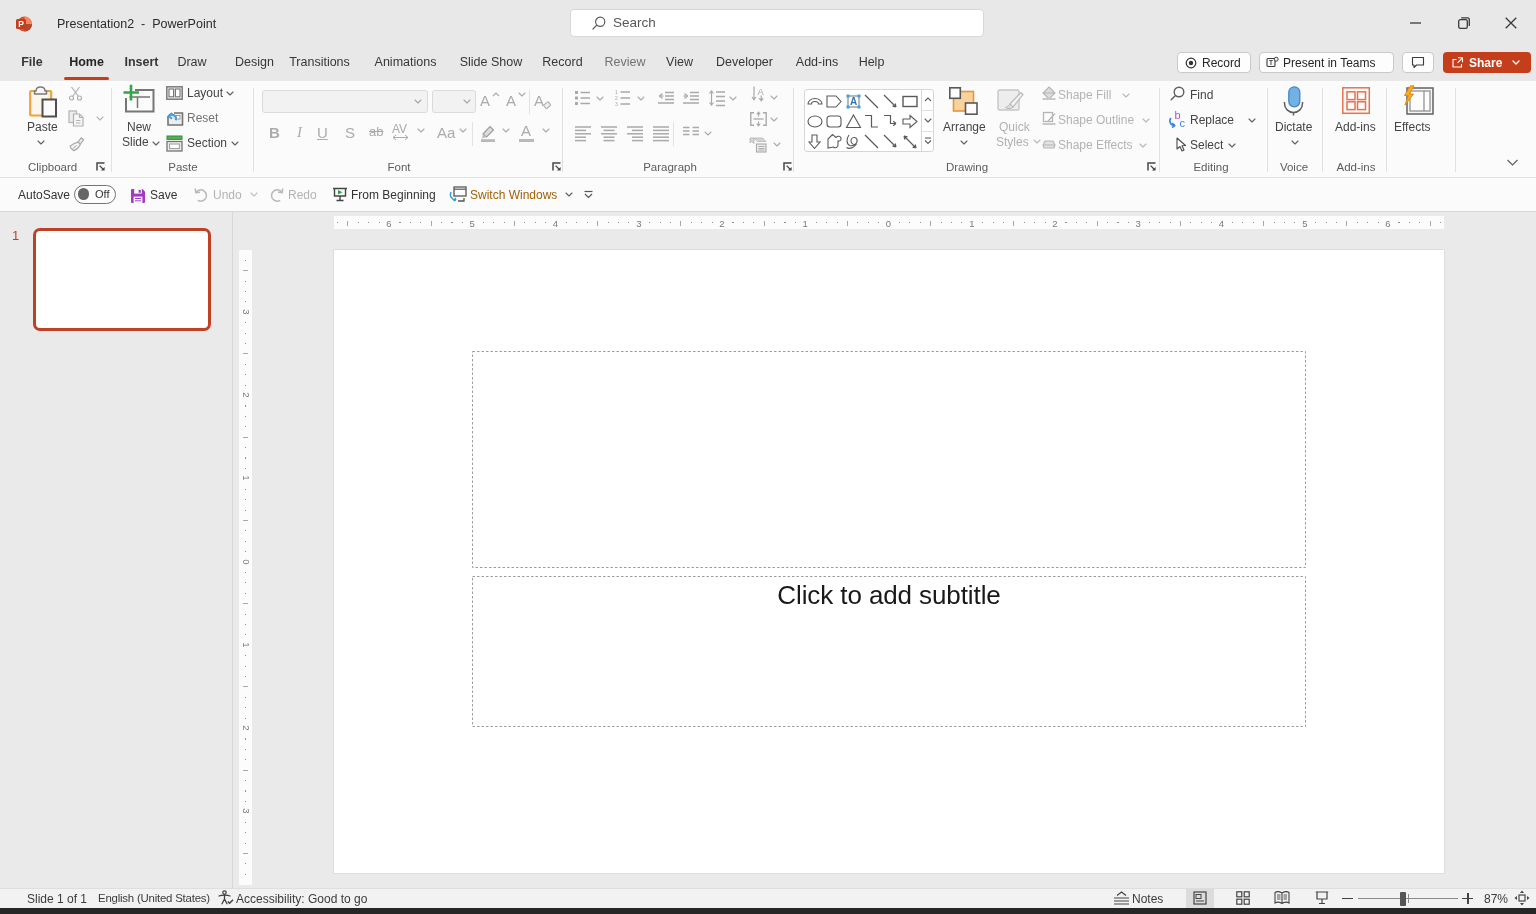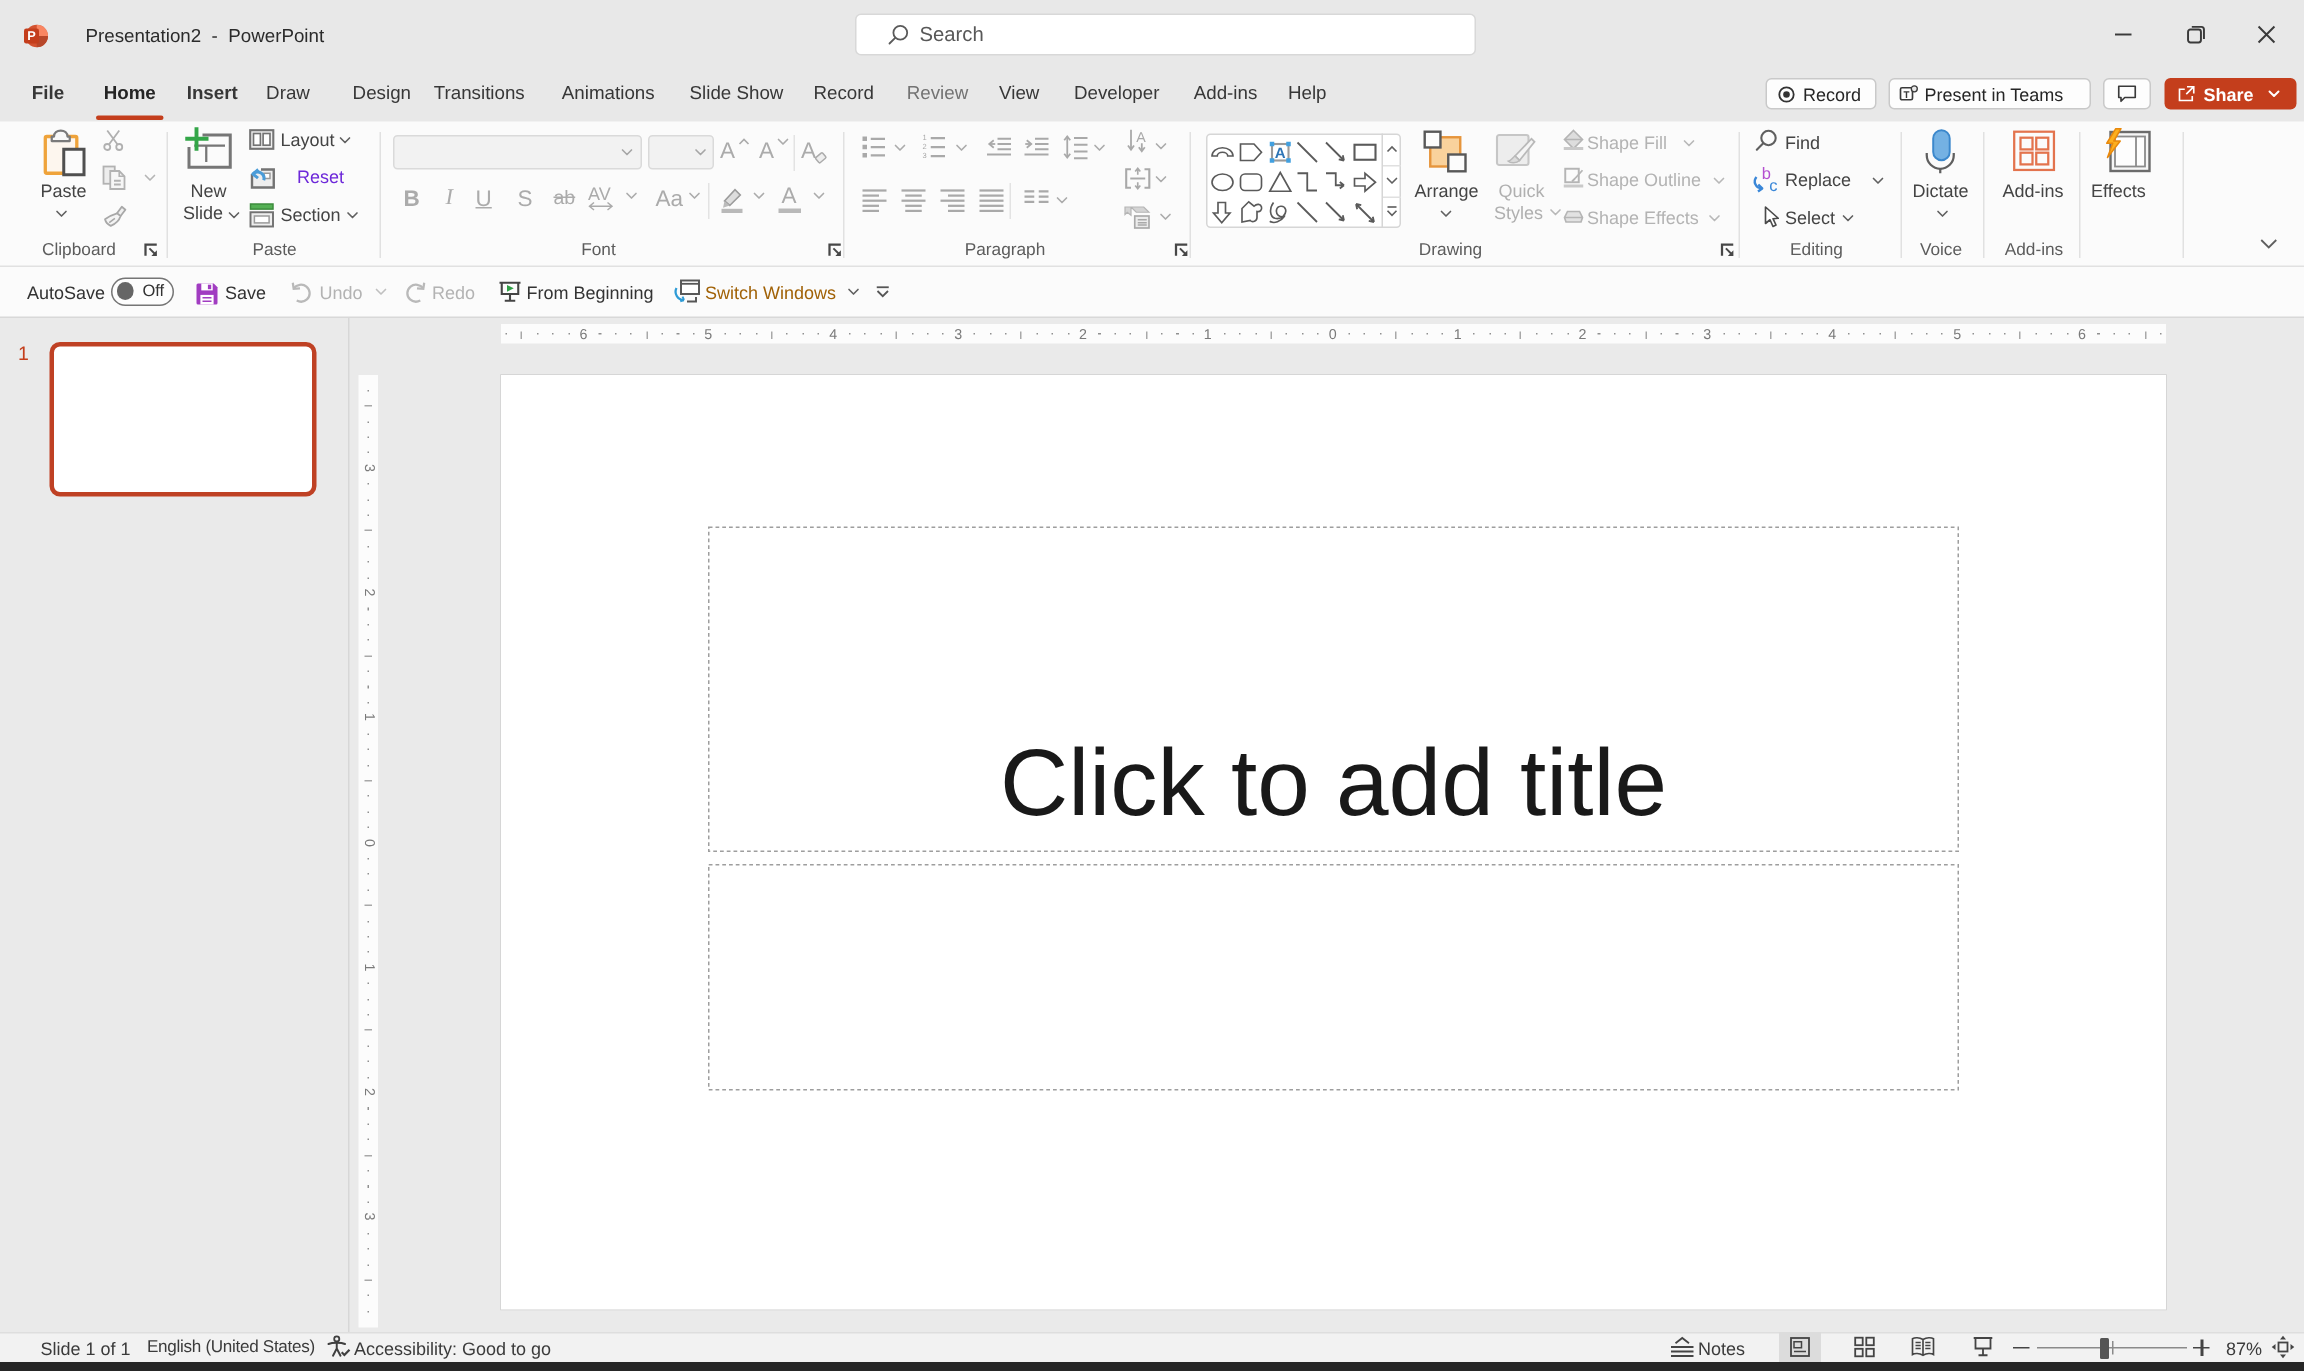--- a/index.html
+++ b/index.html
@@ -131,21 +131,21 @@
 <div class="btxt" style="left:187px;top:86px;color:#444">Layout</div>
 <svg class="ic" style="left:226px;top:91px" width="8" height="5" viewBox="0 0 8 5">
       <path d="M1 1 L4 4 L7 1" fill="none" stroke="#606060" stroke-width="1.1" stroke-linecap="round" stroke-linejoin="round"></path>
     </svg>
 <svg class="ic" style="left:166px;top:111px" width="18" height="15" viewBox="0 0 18 15">
 <path d="M2 5 L2 14 L16.5 14 L16.5 2 L8 2" fill="#eee" stroke="#737373" stroke-width="1.6"></path>
 <rect x="10" y="4.5" width="4" height="3.5" fill="#fff" stroke="#9a9a9a" stroke-width="1"></rect>
 <path d="M3 4.8 A4.2 4.2 0 0 1 9.8 9.2" fill="none" stroke="#4b9cd8" stroke-width="2"></path>
 <path d="M6.2 2 L2.6 5 L6 7.8" fill="none" stroke="#4b9cd8" stroke-width="2" stroke-linejoin="round"></path>
 </svg>
-<div class="btxt" style="left:198px;top:111px;color:#6d28d9">Reset</div>
+<div class="btxt" style="left:187px;top:111px;color:#737373">Reset</div>
 <svg class="ic" style="left:166px;top:135px" width="17" height="17" viewBox="0 0 17 17">
 <rect x="1" y="1" width="15" height="3.4" fill="#54b054" stroke="#3c8c3c" stroke-width="1"></rect>
 <rect x="1" y="6.5" width="15" height="9.5" fill="#eee" stroke="#737373" stroke-width="1.3"></rect>
 <rect x="3.6" y="9" width="9.8" height="4.6" fill="#fff" stroke="#9a9a9a" stroke-width="1"></rect>
 </svg>
 <div class="btxt" style="left:187px;top:136px;color:#444">Section</div>
 <svg class="ic" style="left:231px;top:141px" width="8" height="5" viewBox="0 0 8 5">
       <path d="M1 1 L4 4 L7 1" fill="none" stroke="#606060" stroke-width="1.1" stroke-linecap="round" stroke-linejoin="round"></path>
     </svg>
 <div class="glab" style="left:160px;top:161px;width:46px">Paste</div>
@@ -675,24 +675,24 @@
     <div class="abs" style="left:239.5px;top:305.8px;width:11px;height:12px;text-align:center;font-size:9.5px;color:#7a7a7a;transform:rotate(90deg)">3</div>
     <div class="abs" style="left:244.5px;top:301.3px;width:1.2px;height:1.2px;background:#909090"></div>
     <div class="abs" style="left:244.5px;top:290.9px;width:1.2px;height:1.2px;background:#909090"></div>
     <div class="abs" style="left:244.5px;top:280.5px;width:1.2px;height:1.2px;background:#909090"></div>
     <div class="abs" style="left:242.5px;top:270.1px;width:5.5px;height:1px;background:#a8a8a8"></div>
     <div class="abs" style="left:244.5px;top:259.7px;width:1.2px;height:1.2px;background:#909090"></div>
 <div class="abs" style="left:334px;top:250px;width:1110px;height:623px;background:#fff;box-shadow:0 0 0 0.5px #cfcfcf"></div>
 <svg class="ic" style="left:472px;top:351px" width="834" height="217">
       <rect x="0.5" y="0.5" width="833" height="216" fill="none" stroke="#9e9e9e" stroke-width="1" stroke-dasharray="2.5 2"></rect>
     </svg>
-<div class="abs" style="left:472px;top:486px;width:834px;text-align:center;font-size:63px;letter-spacing:0px;color:#191919">Click to add title</div>
 <svg class="ic" style="left:472px;top:576px" width="834" height="151">
       <rect x="0.5" y="0.5" width="833" height="150" fill="none" stroke="#9e9e9e" stroke-width="1" stroke-dasharray="2.5 2"></rect>
     </svg>
+<div class="abs" style="left:472px;top:580px;width:834px;text-align:center;font-size:26px;letter-spacing:-0.1px;color:#191919">Click to add subtitle</div>
 <div class="abs" style="left:0;top:888px;width:1536px;height:20px;background:#f2f2f2;border-top:1px solid #dedede"></div>
 <div class="abs" style="left:27px;top:892px;font-size:12px;color:#3b3b3b">Slide 1 of 1</div>
 <div class="abs" style="left:98px;top:892px;font-size:11.4px;letter-spacing:-0.2px;color:#3b3b3b">English (United States)</div>
 <svg class="ic" style="left:217px;top:890px" width="17" height="16" viewBox="0 0 17 16">
 <circle cx="7.5" cy="2.6" r="1.7" fill="none" stroke="#3f3f3f" stroke-width="1.2"></circle>
 <path d="M2 6 C4.5 4.9 10.5 4.9 13 6" fill="none" stroke="#3f3f3f" stroke-width="1.3" stroke-linecap="round"></path>
 <path d="M7.5 5.4 L7.5 9 L5 13.8 M7.5 9 L10 13.8" fill="none" stroke="#3f3f3f" stroke-width="1.3" stroke-linecap="round"></path>
 <path d="M10.8 11.5 L12.6 13.3 L16 9.8" fill="none" stroke="#3f3f3f" stroke-width="1.5"></path>
 </svg>
 <div class="abs" style="left:236px;top:892px;font-size:12px;color:#3b3b3b">Accessibility: Good to go</div>

